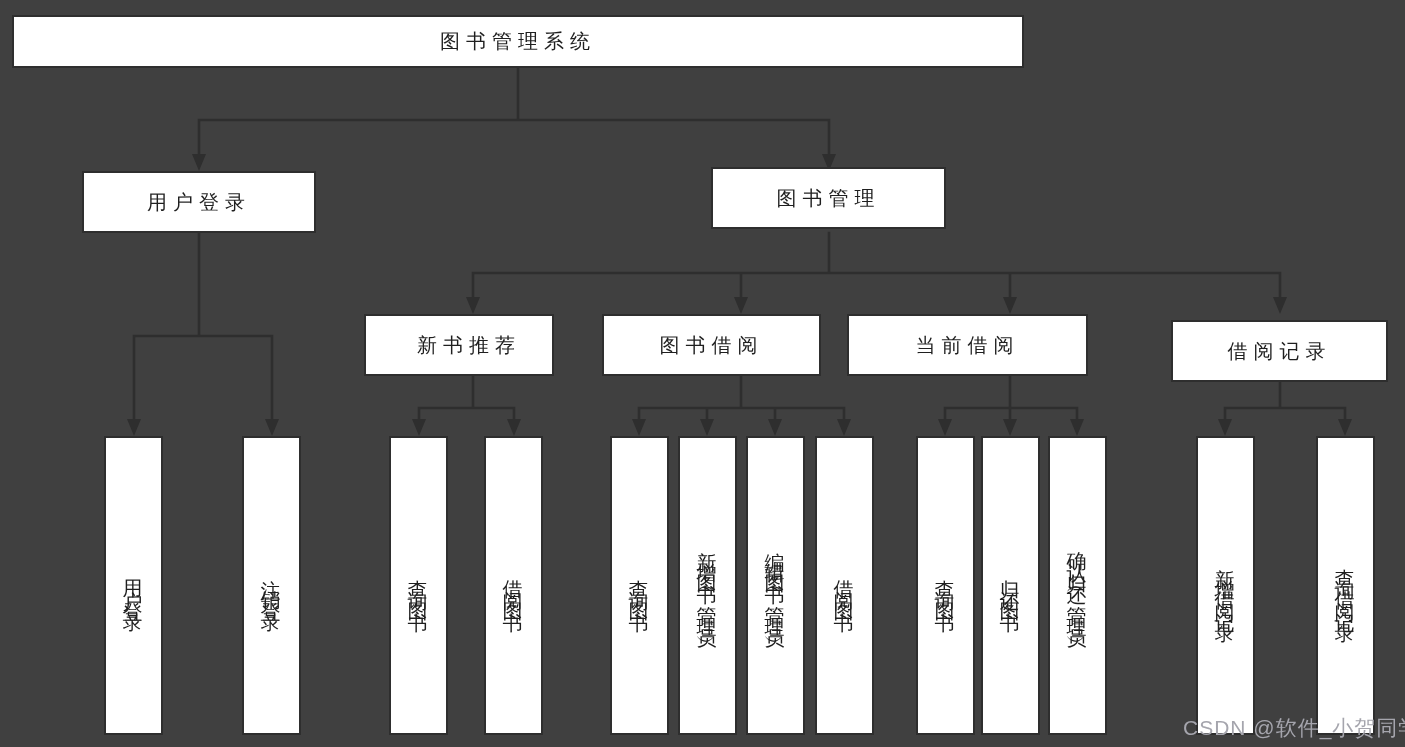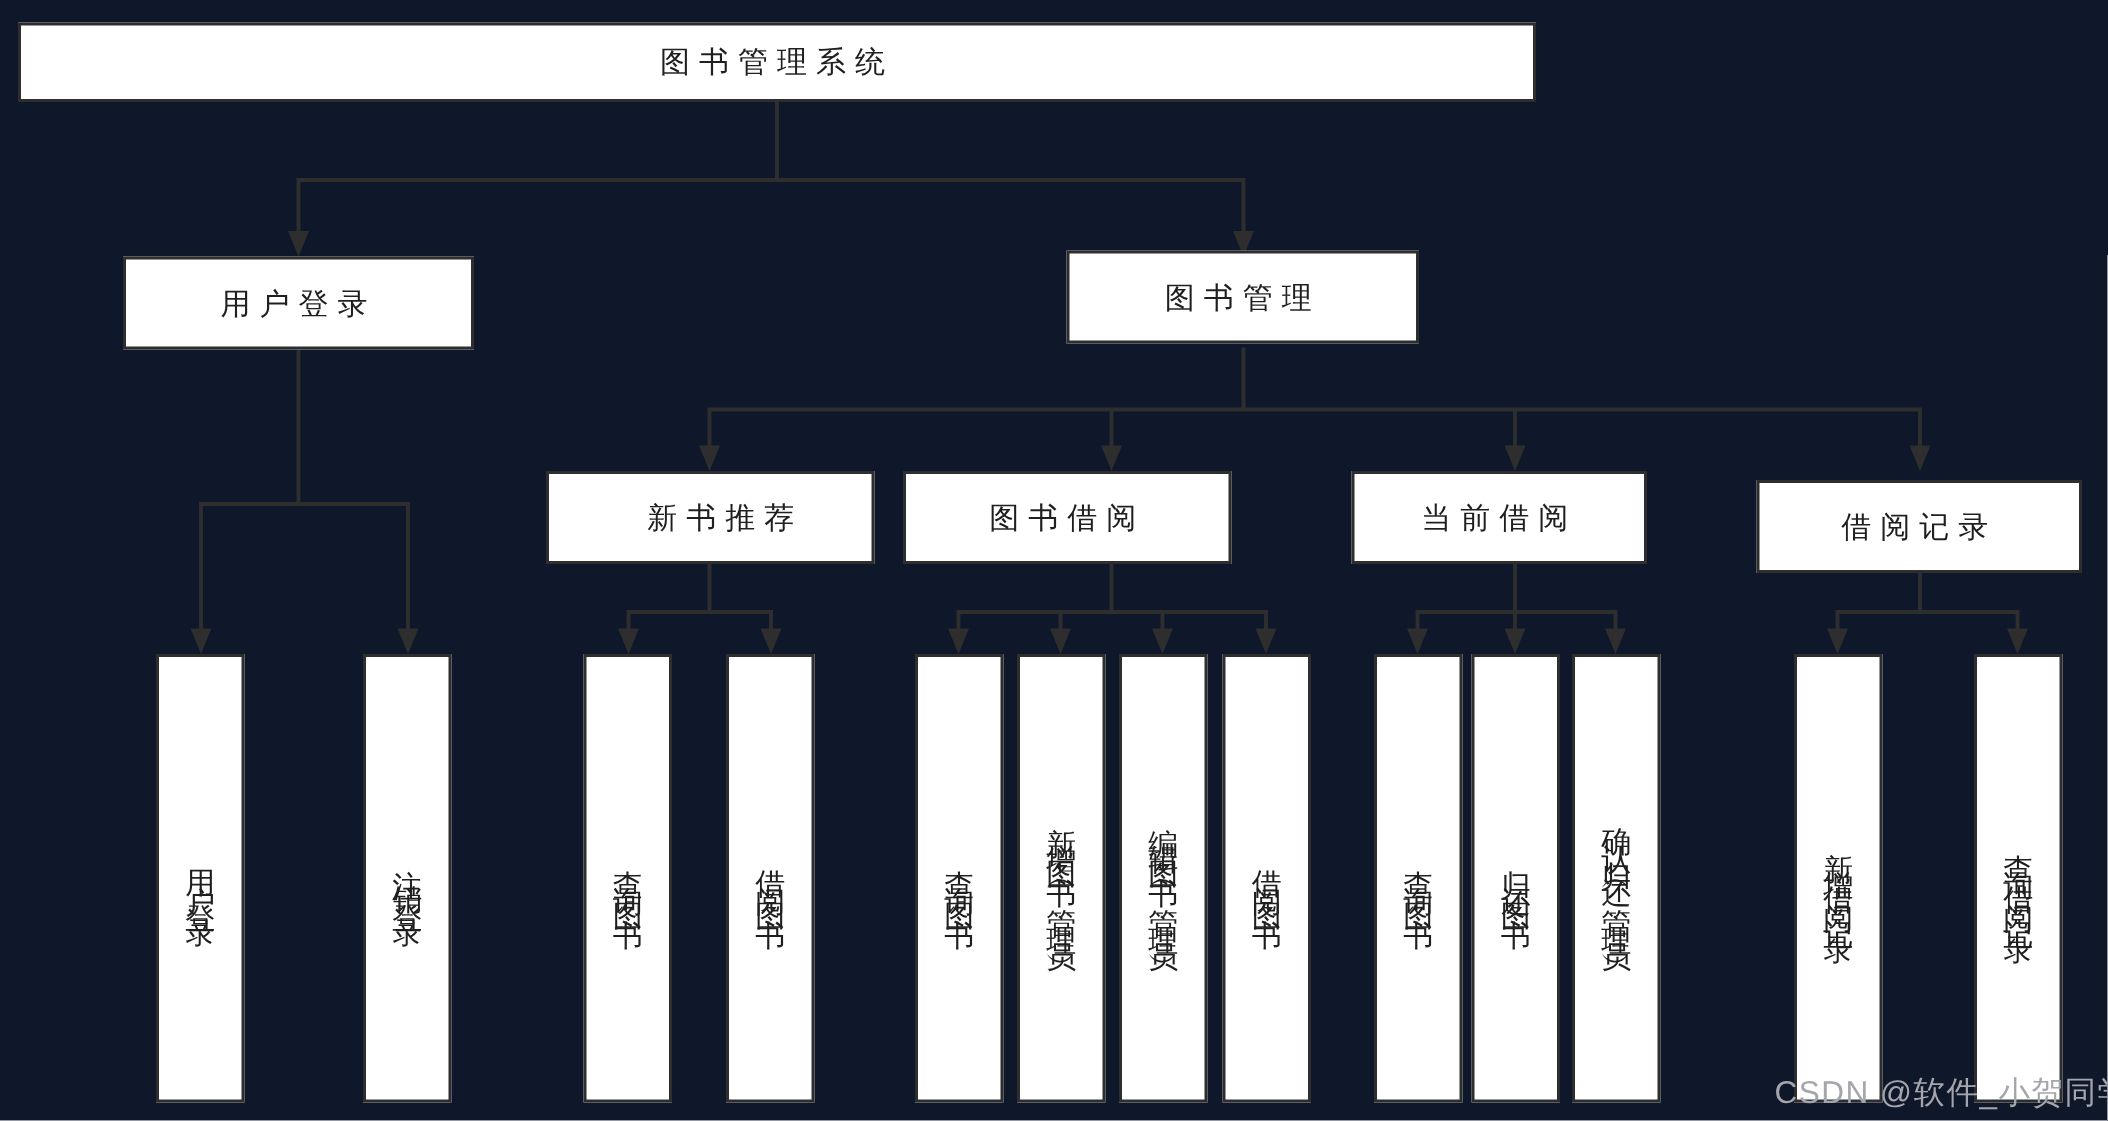--- a/index.html
+++ b/index.html
@@ -1,20 +1,20 @@
 <!DOCTYPE html>
 <html><head>
 <meta charset="utf-8">
 <style>
   html, body { margin: 0; padding: 0; background: #ffffff; }
   .canvas {
     position: relative;
     width: 1405px;
     height: 747px;
-    background: #0f172a;
+    background: #404040;
     font-family: "Liberation Sans", "DejaVu Sans", sans-serif;
     overflow: hidden;
   }
   .connectors {
     position: absolute;
     left: 0; top: 0;
     width: 1405px; height: 747px;
     pointer-events: none;
   }
   .node {
@@ -81,23 +81,23 @@
              M1070 419 L1084 419 L1077 436 Z
              M1218 419 L1232 419 L1225 436 Z
              M1338 419 L1352 419 L1345 436 Z"></path>
   </svg>
 
   <div class="node" style="left:12px; top:15px; width:1012px; height:53px;">图书管理系统</div>
 
   <div class="node" style="left:82px; top:171px; width:234px; height:62px;">用户登录</div>
   <div class="node" style="left:711px; top:167px; width:235px; height:62px;">图书管理</div>
 
-  <div class="node" style="left:364px; top:314px; width:219px; height:62px;padding-left:20px;">新书推荐</div>
+  <div class="node" style="left:364px; top:314px; width:190px; height:62px;padding-left:20px;">新书推荐</div>
   <div class="node" style="left:602px; top:314px; width:219px; height:62px;">图书借阅</div>
-  <div class="node" style="left:901px; top:314px; width:197px; height:62px;">当前借阅</div>
+  <div class="node" style="left:847px; top:314px; width:241px; height:62px;">当前借阅</div>
   <div class="node" style="left:1171px; top:320px; width:217px; height:62px;">借阅记录</div>
 
   <div class="node vert" style="left:104px; top:436px; width:59px; height:299px;">用户登录</div>
   <div class="node vert" style="left:242px; top:436px; width:59px; height:299px;">注销登录</div>
 
   <div class="node vert" style="left:389px; top:436px; width:59px; height:299px;">查询图书</div>
   <div class="node vert" style="left:484px; top:436px; width:59px; height:299px;">借阅图书</div>
 
   <div class="node vert" style="left:610px; top:436px; width:59px; height:299px;">查询图书</div>
   <div class="node vert" style="left:678px; top:436px; width:59px; height:299px;">新增图书（管理员）</div>

